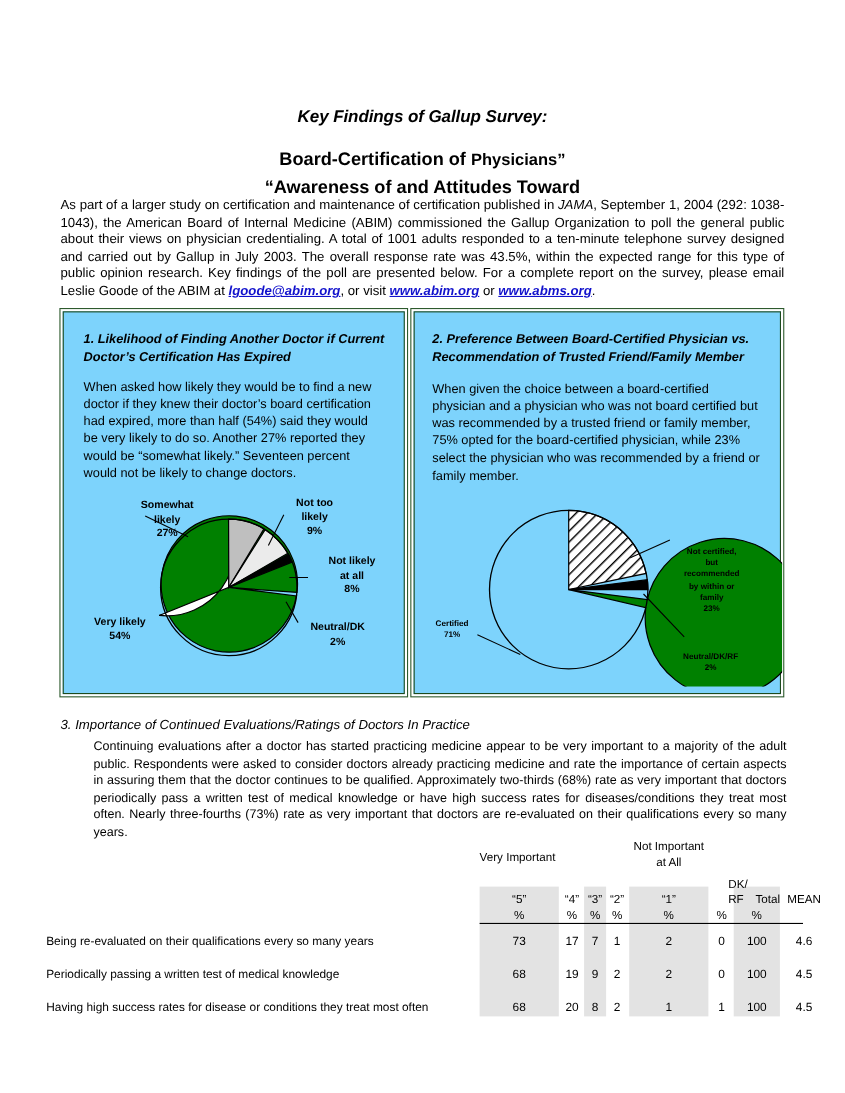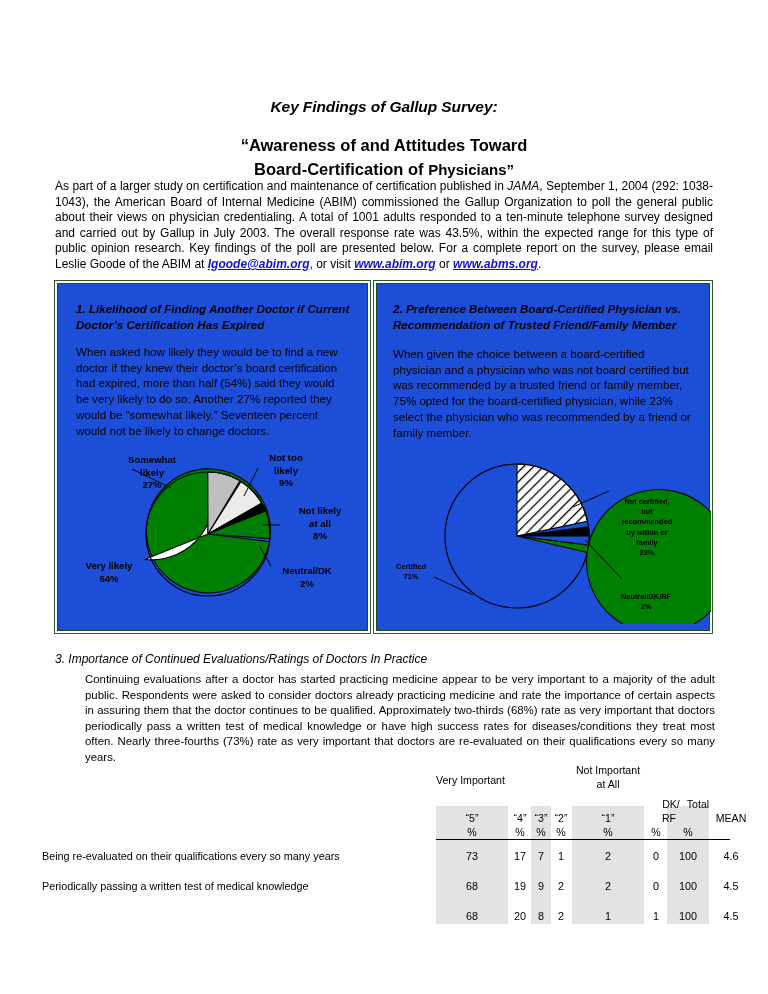--- a/index.html
+++ b/index.html
@@ -60,21 +60,21 @@
     font-weight: bold;
     font-style: italic;
     text-decoration: underline;
   }
 
   
   .panel {
     position: absolute;
     top: 283px;
     height: 348px;
-    background: #1d4ed8;
+    background: #7dd3fc;
     border: 1.5px solid #1d4a1d;
     outline: 1px solid #2d5a2d;
     outline-offset: 2px;
     box-sizing: border-box;
   }
   #panel-left  { left: 57px;  width: 311px; }
   #panel-right { left: 376px; width: 334px; }
 
   .panel-heading {
     position: absolute;
@@ -171,22 +171,22 @@
     white-space: nowrap;
   }
 </style>
 </head>
 <body>
 
 <div class="page">
 
   <div class="title-line1">Key Findings of Gallup Survey:</div>
   <div class="title-line2">
+    <div><span>Board-Certification of </span><span class="sub">Physicians”</span></div>
     <div>“Awareness of and Attitudes Toward</div>
-    <div><span>Board-Certification of </span><span class="sub">Physicians”</span></div>
   </div>
 
   <div class="intro"><span>As part of a larger study on certification and maintenance of certification published in </span><span class="it">JAMA</span><span>, September 1, 2004 (292: 1038-1043), the American Board of Internal Medicine (ABIM) commissioned the Gallup Organization to poll the general public about their views on physician credentialing. A total of 1001 adults responded to a ten-minute telephone survey designed and carried out by Gallup in July 2003.  The overall response rate was 43.5%, within the expected range for this type of public opinion research.  Key findings of the poll are presented below.  For a complete report on the survey, please email Leslie Goode of the ABIM at </span><span class="lnk">lgoode@abim.org</span><span>, or visit </span><span class="lnk">www.abim.org</span><span> or </span><span class="lnk">www.abms.org</span><span>.</span></div>
 
   <div class="panel" id="panel-left">
     <div class="panel-heading">1.  Likelihood of Finding Another Doctor if Current Doctor’s Certification Has Expired</div>
     <div class="panel-body">When asked how likely they would be to find a new doctor if they knew their doctor’s board certification had expired, more than half (54%) said they would be very likely to do so.  Another 27% reported they would be “somewhat likely.”  Seventeen percent would not be likely to change doctors.</div>
 
     <div class="chart" id="chart1">
       <svg width="311" height="180" viewBox="0 0 311 180">
@@ -310,21 +310,21 @@
     <div class="tbl-text c" style="left:488px; top:64px; width:22px;">%</div>
 
     <div class="tbl-text c" style="left:508px; top:50px; width:22px;">“2”</div>
     <div class="tbl-text c" style="left:508px; top:64px; width:22px;">%</div>
 
     <div class="tbl-text c" style="left:530px; top:50px; width:72px;">“1”</div>
     <div class="tbl-text c" style="left:530px; top:64px; width:72px;">%</div>
 
     <div class="tbl-text c" style="left:602px; top:64px; width:24px;">%</div>
 
-    <div class="tbl-text c" style="left:625px; top:36px; width:62px;">Total</div>
+    <div class="tbl-text c" style="left:625px; top:50px; width:62px;">Total</div>
     <div class="tbl-text c" style="left:625px; top:64px; width:42px;">%</div>
 
     <div class="tbl-text c" style="left:666px; top:50px; width:46px;">MEAN</div>
 
     <div class="hdr-rule"></div>
 
     <div class="row-label" style="top:88px;">Being re-evaluated on their qualifications every so many years</div>
     <div class="cellnum" style="left:394px; top:88px; width:72px;">73</div>
     <div class="cellnum" style="left:466px; top:88px; width:24px;">17</div>
     <div class="cellnum" style="left:488px; top:88px; width:22px;">7</div>
@@ -337,20 +337,21 @@
     <div class="row-label" style="top:118px;">Periodically passing a written test of medical knowledge</div>
     <div class="cellnum" style="left:394px; top:118px; width:72px;">68</div>
     <div class="cellnum" style="left:466px; top:118px; width:24px;">19</div>
     <div class="cellnum" style="left:488px; top:118px; width:22px;">9</div>
     <div class="cellnum" style="left:508px; top:118px; width:22px;">2</div>
     <div class="cellnum" style="left:530px; top:118px; width:72px;">2</div>
     <div class="cellnum" style="left:602px; top:118px; width:24px;">0</div>
     <div class="cellnum" style="left:625px; top:118px; width:42px;">100</div>
     <div class="cellnum" style="left:666px; top:118px; width:46px;">4.5</div>
 
+    <div class="row-label" style="top:148px;">Having high success rates for disease or conditions they treat most often</div>
     <div class="cellnum" style="left:394px; top:148px; width:72px;">68</div>
     <div class="cellnum" style="left:466px; top:148px; width:24px;">20</div>
     <div class="cellnum" style="left:488px; top:148px; width:22px;">8</div>
     <div class="cellnum" style="left:508px; top:148px; width:22px;">2</div>
     <div class="cellnum" style="left:530px; top:148px; width:72px;">1</div>
     <div class="cellnum" style="left:602px; top:148px; width:24px;">1</div>
     <div class="cellnum" style="left:625px; top:148px; width:42px;">100</div>
     <div class="cellnum" style="left:666px; top:148px; width:46px;">4.5</div>
   </div>
 

